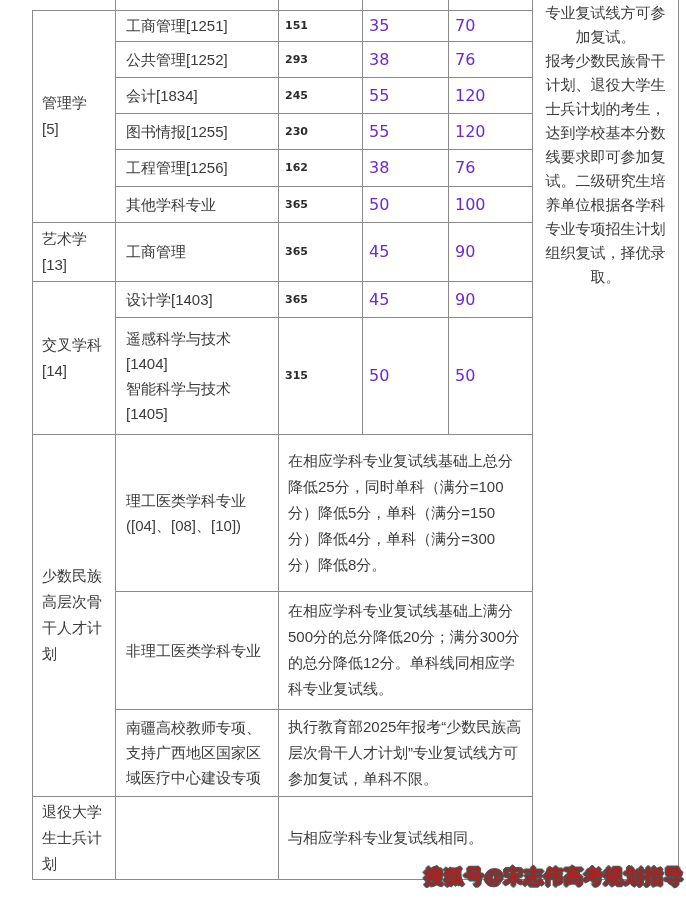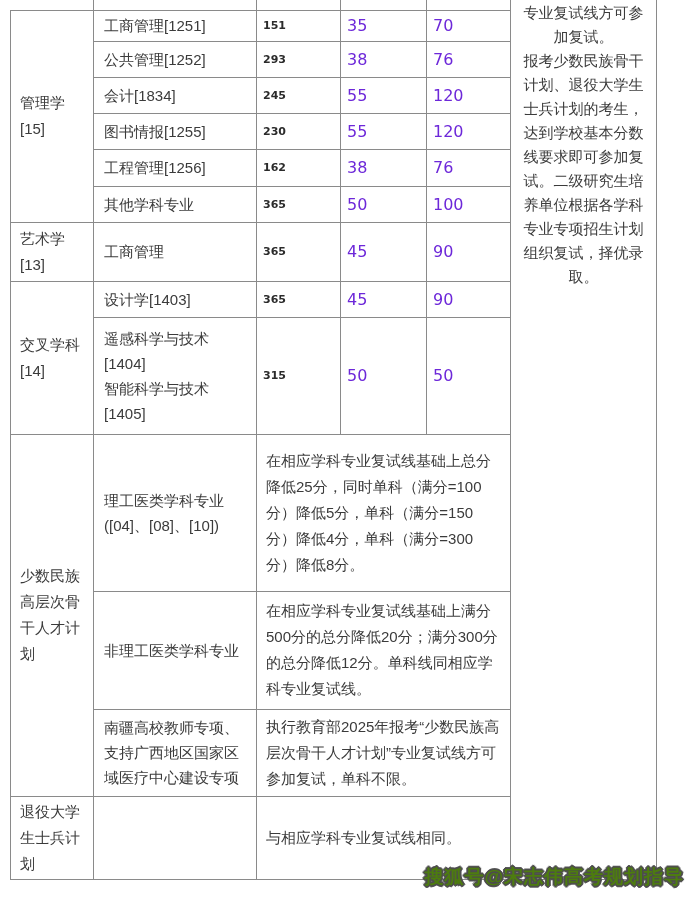--- a/index.html
+++ b/index.html
@@ -3,21 +3,21 @@
 <meta charset="utf-8">
 <style>
   html,body{margin:0;padding:0;}
   body{
     width:686px;height:899px;position:relative;overflow:hidden;
     background:#ffffff;
     font-family:"Liberation Sans",sans-serif;
     color:#3b3b3b;
   }
   table.score-table{
-    position:absolute;left:10px;top:0;
+    position:absolute;left:32px;top:0;
     width:646px;border-collapse:collapse;table-layout:fixed;
   }
   td{
     border:1px solid #8a8a8a;
     text-align:left;vertical-align:middle;
     font-size:15px;line-height:25px;
     white-space:pre-line;
     padding:2px 6px;
     overflow:hidden;
   }
@@ -29,21 +29,21 @@
   td.sub{font-size:16px;color:#6d28d9;font-family:"DejaVu Sans",sans-serif;}
   td.policy-note{line-height:26px;padding:4px 9px;margin-top:40px;}
   td.side-note{
     vertical-align:top;text-align:center;
     line-height:24px;padding:1px 12px;
   }
   td.empty-cell{padding:0;}
   .watermark{
     position:absolute;top:864px;right:2px;
     font-size:19px;font-weight:bold;letter-spacing:1px;
-    color:#4d7c0f;white-space:nowrap;
+    color:#b91c1c;white-space:nowrap;
     text-shadow:
       -1px -1px 0 #4d4d4d, 1px -1px 0 #4d4d4d,
       -1px  1px 0 #4d4d4d, 1px  1px 0 #4d4d4d,
       -2px  0   0 #5a5a5a, 2px  0   0 #5a5a5a,
        0   -2px 0 #5a5a5a, 0    2px 0 #5a5a5a;
     padding-left: 26px;
   }
 </style>
 </head>
 <body>
@@ -64,21 +64,21 @@
     <td class="empty-cell"></td>
     <td class="empty-cell"></td>
     <td class="empty-cell"></td>
     <td class="empty-cell"></td>
     <td class="side-note" rowspan="14" style="border-top:none">专业复试线方可参加复试。
 报考少数民族骨干计划、退役大学生士兵计划的考生，达到学校基本分数线要求即可参加复试。二级研究生培养单位根据各学科专业专项招生计划组织复试，择优录取。</td>
   </tr>
 
   <tr style="height:31px">
     <td class="cat" rowspan="6">管理学
-[15]</td>
+[5]</td>
     <td class="major">工商管理[1251]</td>
     <td class="total">151</td>
     <td class="sub">35</td>
     <td class="sub">70</td>
   </tr>
   <tr style="height:36px">
     <td class="major">公共管理[1252]</td>
     <td class="total">293</td>
     <td class="sub">38</td>
     <td class="sub">76</td>

